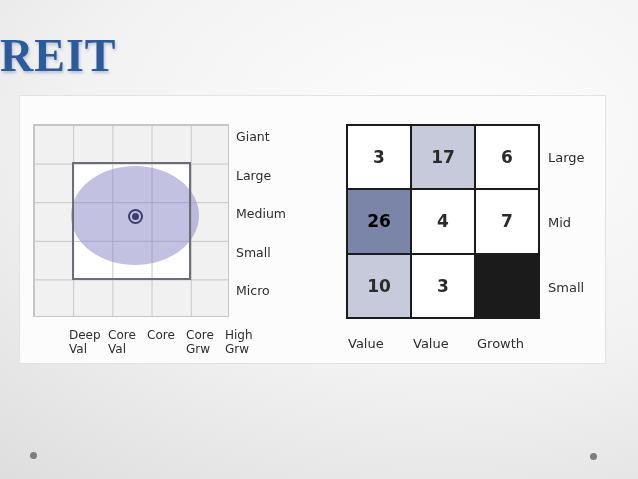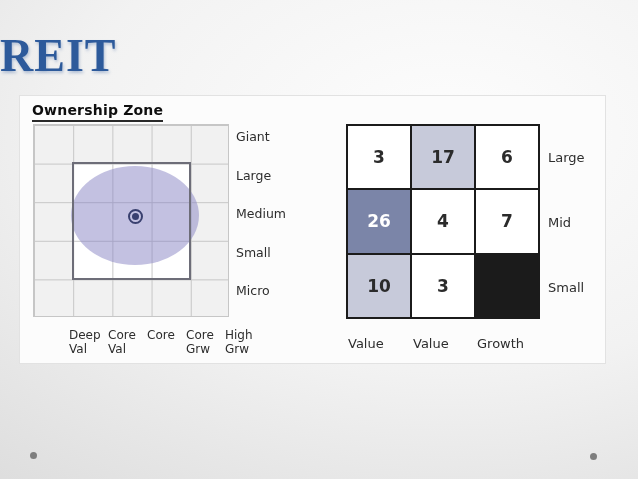--- a/index.html
+++ b/index.html
@@ -82,21 +82,21 @@
     position:absolute; left:326px; top:28px; width:194px; height:195px;
     display:grid; grid-template-columns:repeat(3,1fr); grid-template-rows:repeat(3,1fr);
     border:2px solid #1b1b1b; background:#1b1b1b; gap:2px;
   }
   .hs-cell{
     display:flex; align-items:center; justify-content:center;
     background:#ffffff;
     font-size:17px; font-weight:bold; color:#2b2b2b;
   }
   .hs-cell.light{ background:#c7cada; }
-  .hs-cell.dark{ background:#7b85a8; color:#ffffff; }
+  .hs-cell.dark{ background:#7b85a8; color:#000000; }
   .hs-rowlabel{
     position:absolute; left:528px; width:56px;
     font-size:13px; color:#2d2d2d;
   }
   .hs-collabel{
     position:absolute; top:240px; width:62px;
     font-size:13px; color:#2d2d2d;
   }
 
   .footer-dot{
@@ -108,21 +108,20 @@
 </style>
 </head>
 <body>
 
 <div class="slide">
 
   <div class="title">REIT</div>
 
   <div class="panel">
 
-    <div class="sec-header oz-header">Ownership Zone</div>
 
     <div class="oz-grid">
       <div class="oz-innerbox-fill"></div>
       <div class="oz-gridlines"></div>
       <div class="oz-ellipse"></div>
       <div class="oz-innerbox-border"></div>
       <div class="oz-centroid"></div>
     </div>
 
     <div class="oz-rowlabel" style="top:34px">Giant</div>

